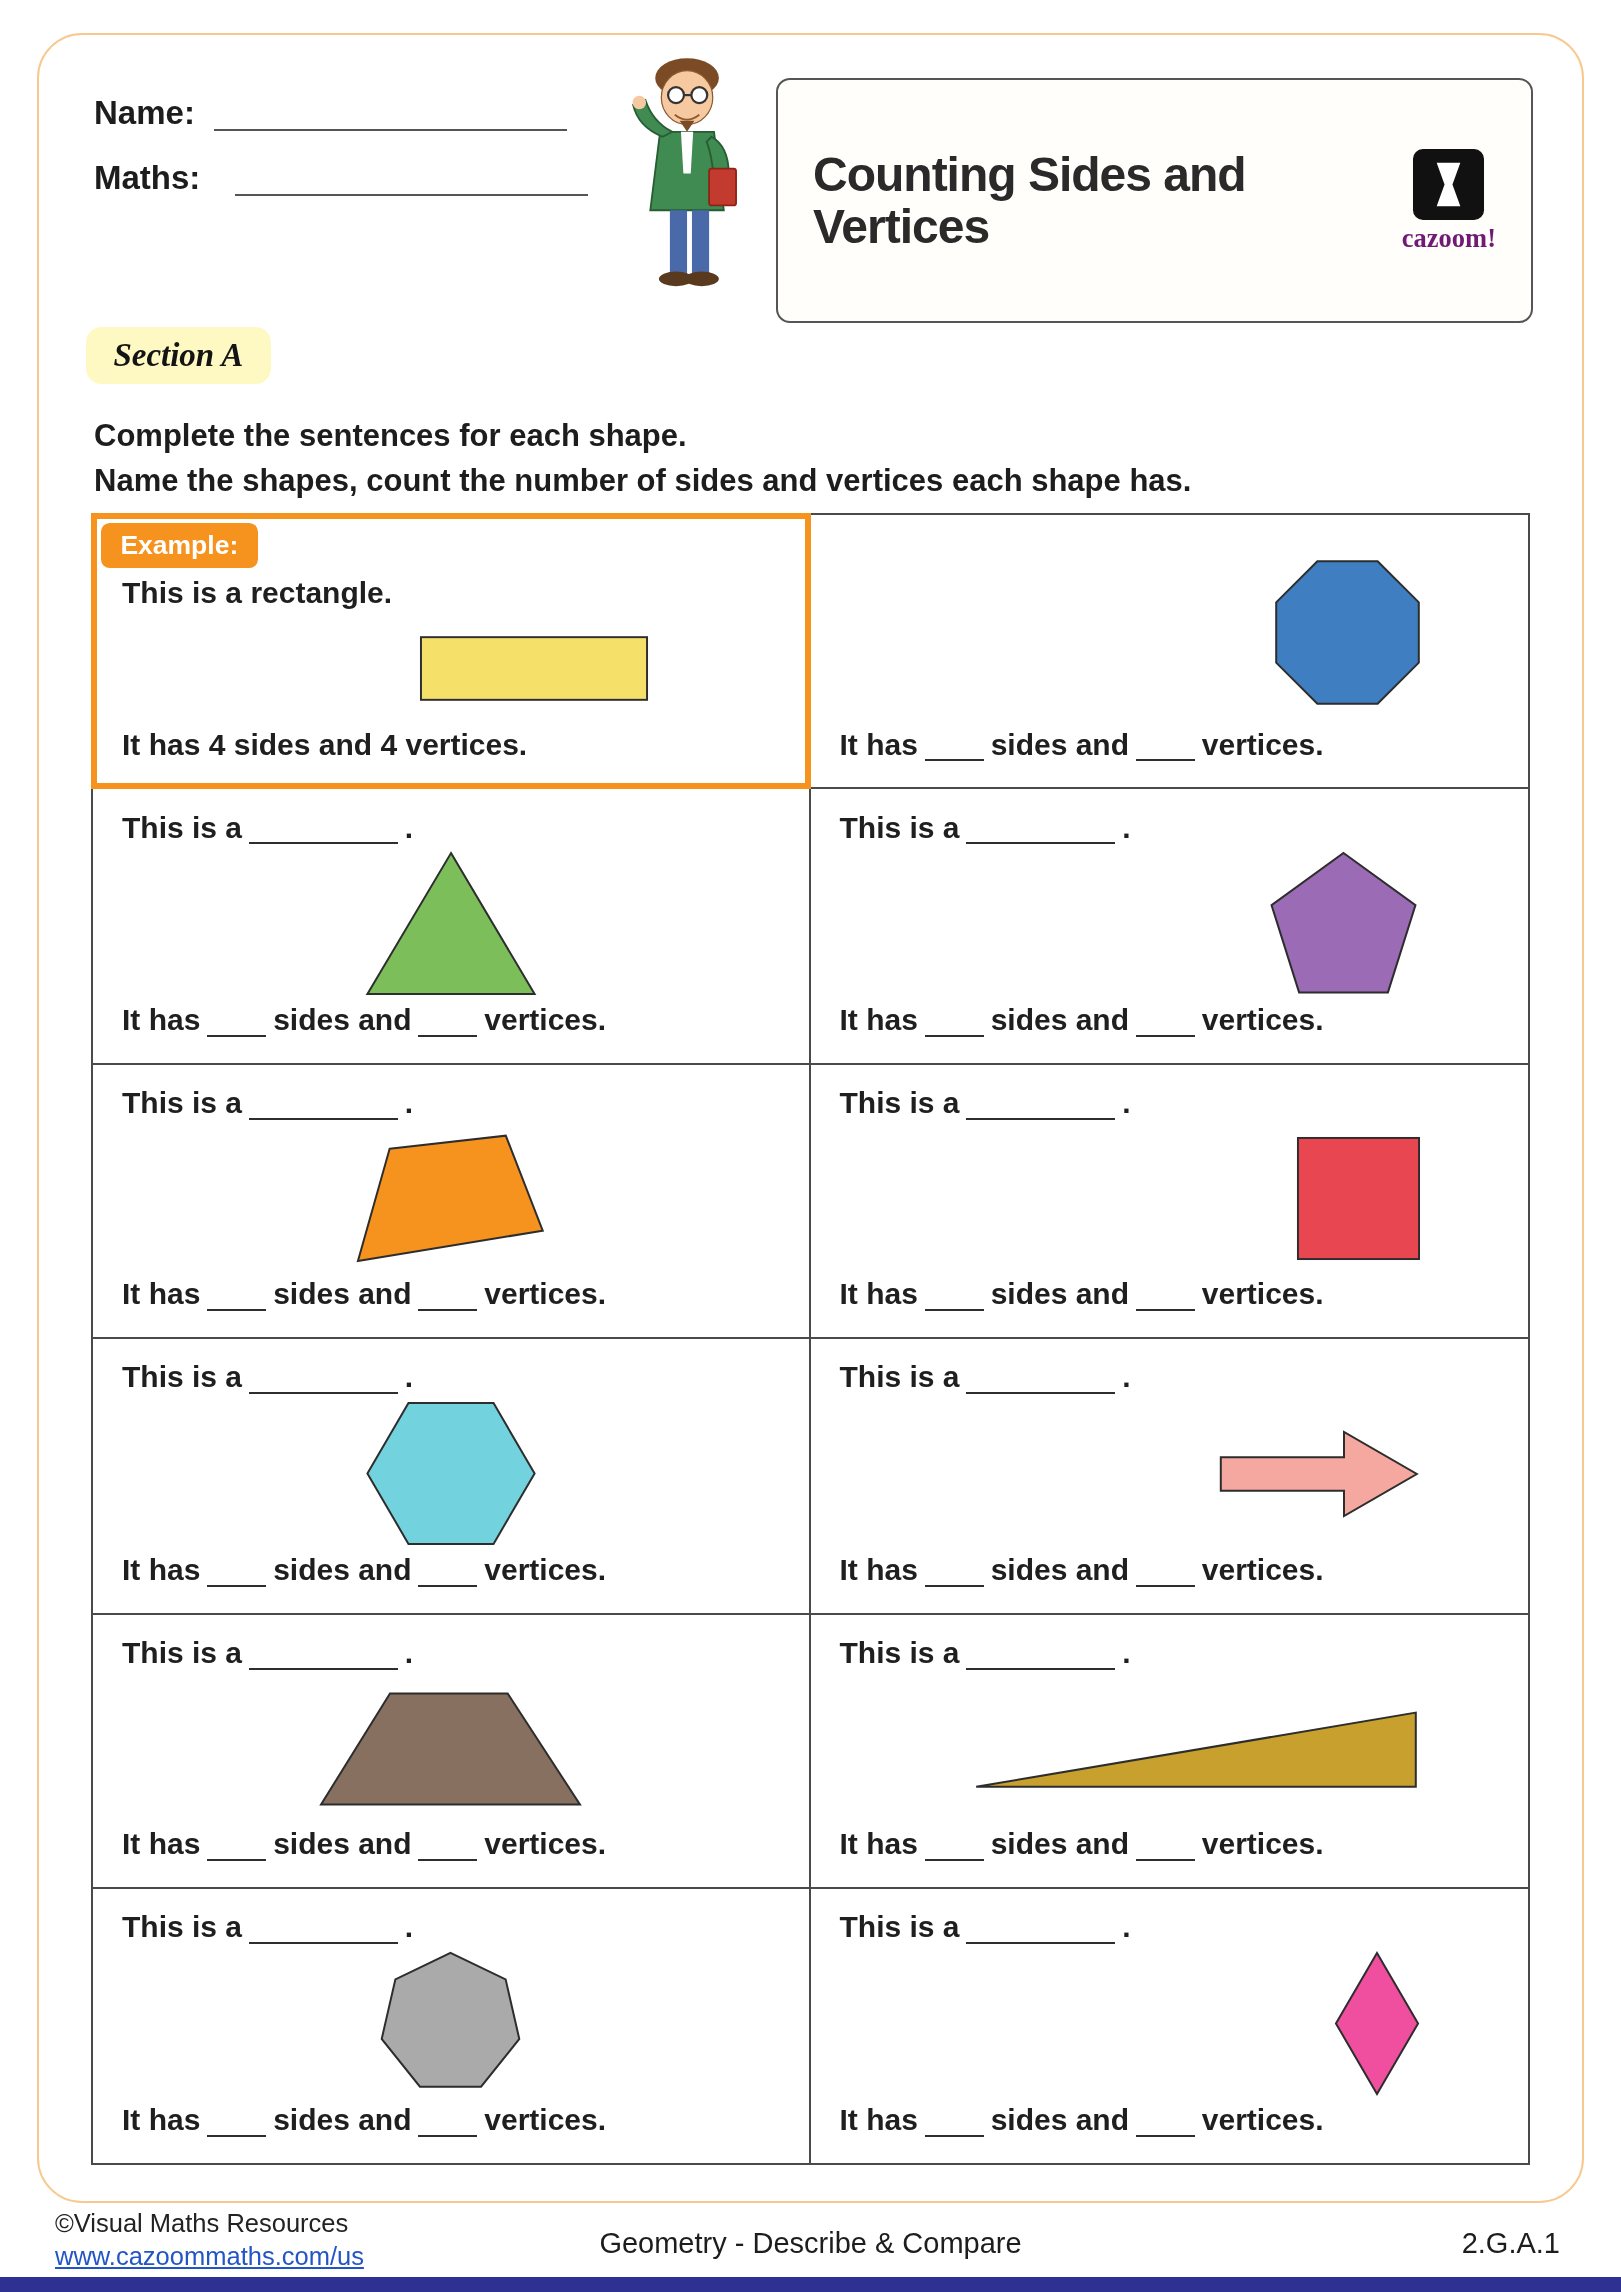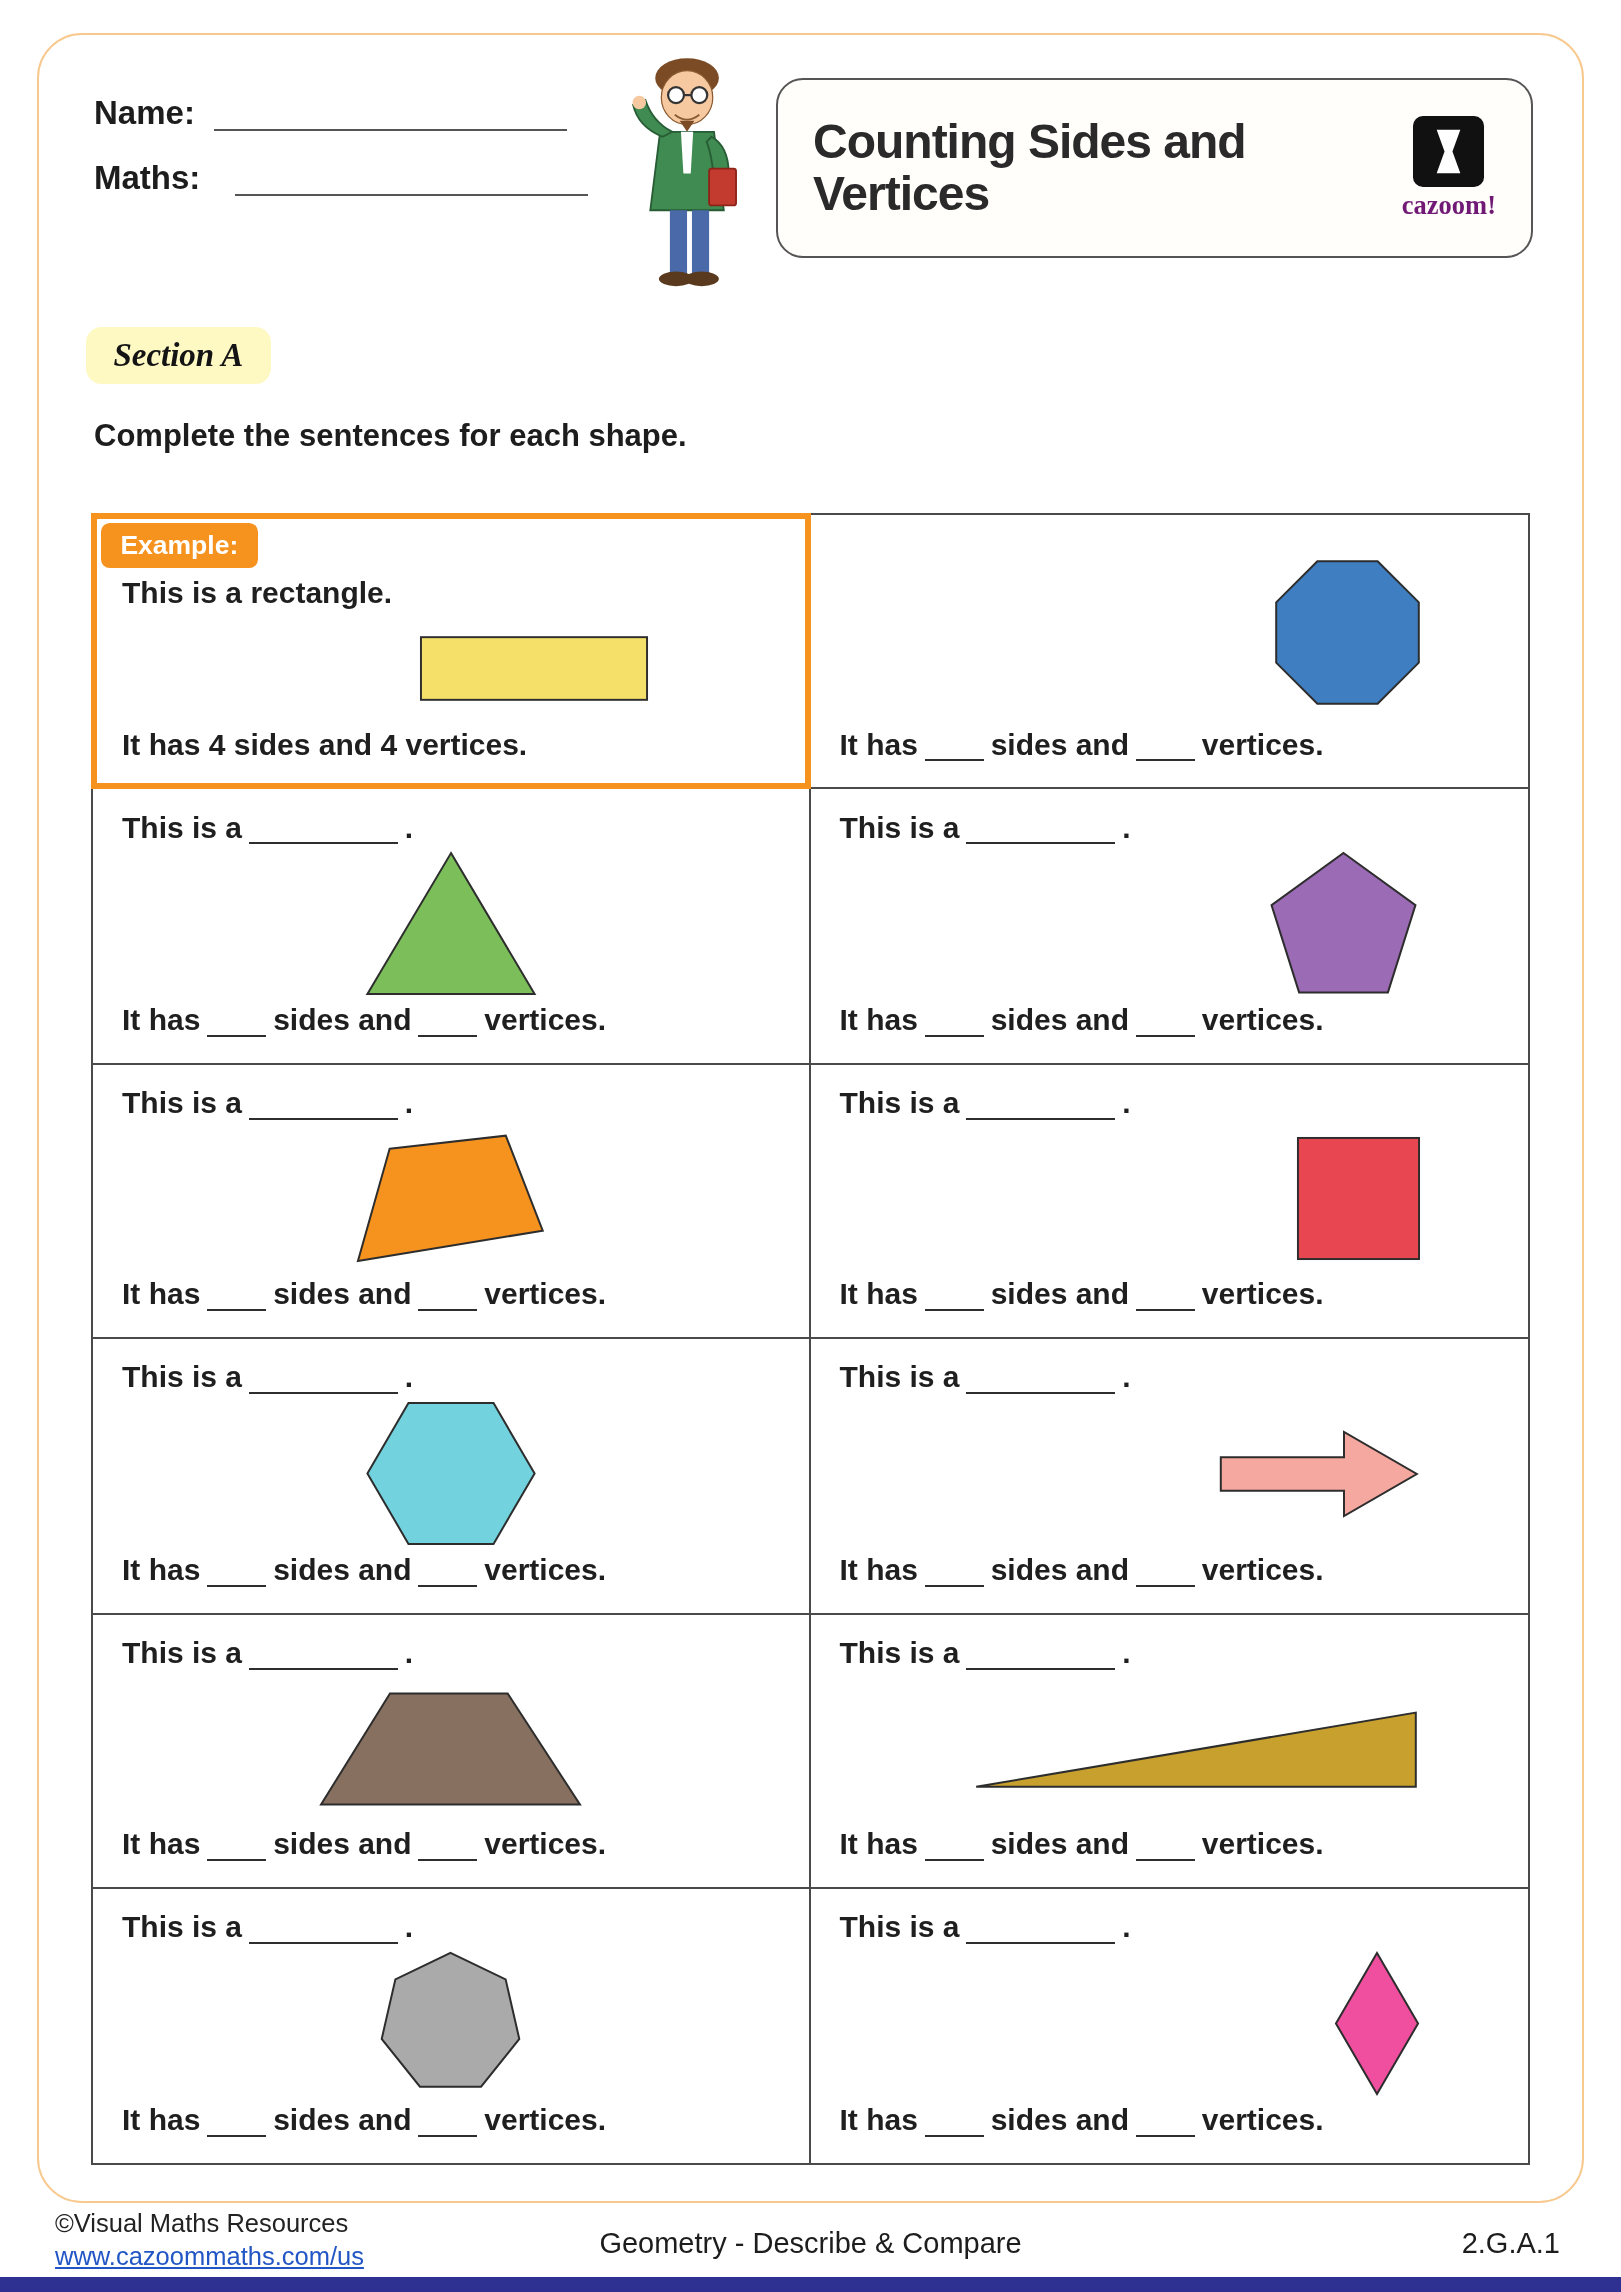--- a/index.html
+++ b/index.html
@@ -9,22 +9,22 @@
   .page-border{position:absolute;left:37px;right:37px;top:33px;bottom:90px;
                border:2.9px solid #F8C98E;border-radius:45px;pointer-events:none}
 
   
   .name-row{position:absolute;left:94px;top:94px;font-size:33px;font-weight:bold}
   .date-row{position:absolute;left:94px;top:159px;font-size:33px;font-weight:bold}
   .write-line{display:inline-block;width:353px;border-bottom:2.5px solid #555;
               height:1em;vertical-align:-6.9px;margin-left:19.6px}
   .date-row .write-line{margin-left:35px}
   .teacher{position:absolute;left:616px;top:51px}
-  .title-box{position:absolute;left:776px;top:78px;width:757px;height:180px;
-             border:2.9px solid #555;border-radius:27px;background:#fffefb;
+  .title-box{position:absolute;left:776px;top:78px;width:757px;height:245px;
+             border:2.9px solid #555;border-radius:14px;background:#fffefb;
              display:flex;align-items:center;padding:9.8px 35px;box-sizing:border-box}
   .title-text{width:549px;font-size:48px;font-weight:bold;letter-spacing:-1px;
               line-height:1.08;color:#2a2a2a}
   .logo{margin-left:auto;display:flex;flex-direction:column;align-items:center}
   .logo-text{font-family:"Liberation Serif",serif;font-weight:bold;font-size:26.5px;
              color:#701a75;margin-top:2px}
 
   
   .section-chip{position:absolute;left:86px;top:327px;background:#fef9c3;
                 border-radius:15.7px;padding:9.8px 27.4px;font-family:"Liberation Serif",serif;
@@ -106,20 +106,21 @@
       <rect x="1" y="1" width="72" height="72" rx="10" fill="#111"></rect>
       <polygon points="25,15 49,15 41,37 49,59 25,59 33,37" fill="#fff"></polygon>
     </svg>
     <div class="logo-text">cazoom!</div>
   </div>
 </div>
 
 <div class="section-chip">Section A</div>
 <div class="instructions">
   <div>Complete the sentences for each shape.</div>
+  <div>Name the shapes, count the number of sides and vertices each shape has.</div>
 </div>
 
 <div class="table">
 
   <div class="cell cell-example">
     <div class="example-outline"></div>
     <div class="example-tag">Example:</div>
     <div class="prompt">This is a rectangle.</div>
     <div class="shape-area">
       <svg width="230" height="67" viewBox="0 0 235 68">

